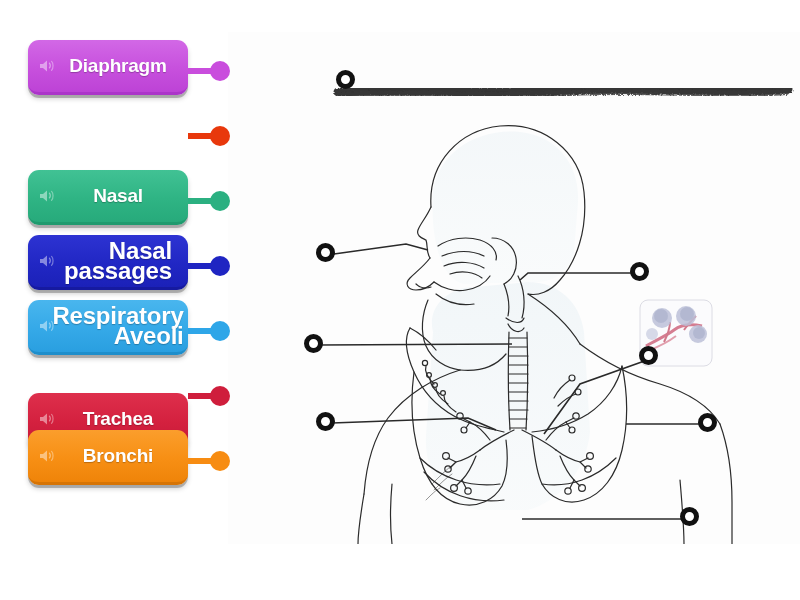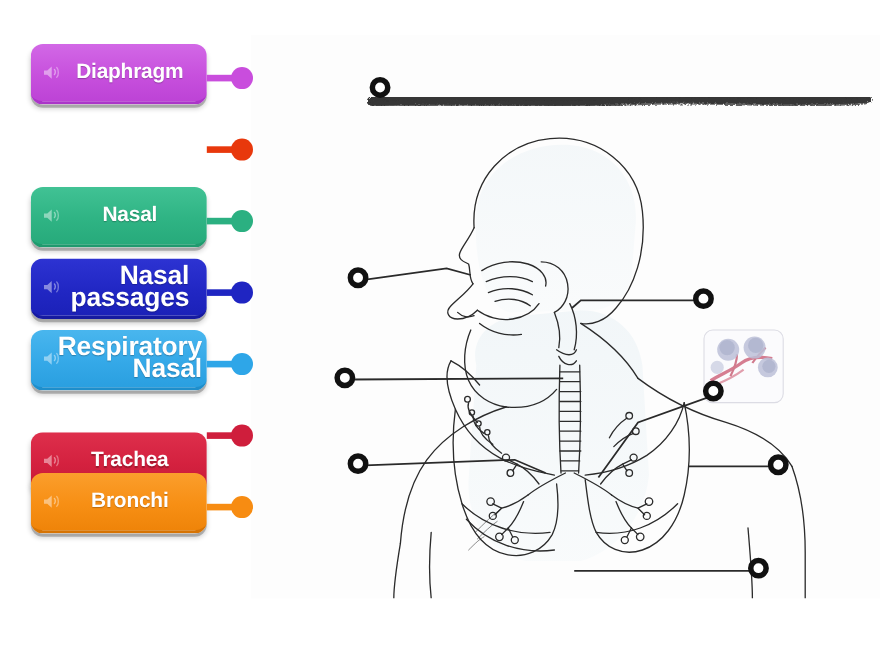--- a/index.html
+++ b/index.html
@@ -340,21 +340,21 @@
     <div class="label-row">
       <div class="label-chip" style="background:linear-gradient(180deg,#49b6ee 0%,#35a9e8 55%,#2a9fe0 100%);border-bottom:3px solid #1e8ecb;">
         <span class="spk">
           <svg viewBox="0 0 20 20">
               <path d="M3 8h3l4-3.5v11L6 12H3z" fill="#fff"></path>
               <path d="M12.5 7.2c1 .9 1 3.7 0 4.6" stroke="#fff" stroke-width="1.3" fill="none" stroke-linecap="round"></path>
               <path d="M14.6 5.4c1.9 1.7 1.9 7.2 0 8.9" stroke="#fff" stroke-width="1.2" fill="none" stroke-linecap="round" opacity=".85"></path>
             </svg>
         </span>
         <span class="label-text small">Respiratory
-Nasal</span>
+Aveoli</span>
       </div>
       <div class="connector">
         <span class="conn-line" style="background:#2ea6e8;"></span>
         <span class="conn-dot" style="background:#2ea6e8;"></span>
       </div>
     </div>
 
     <div class="label-row">
       <div class="label-chip" style="background:linear-gradient(180deg,#de2f4c 0%,#d4213f 55%,#c81a38 100%);border-bottom:3px solid #ae1330;margin-top:28px;">
         <span class="spk">

